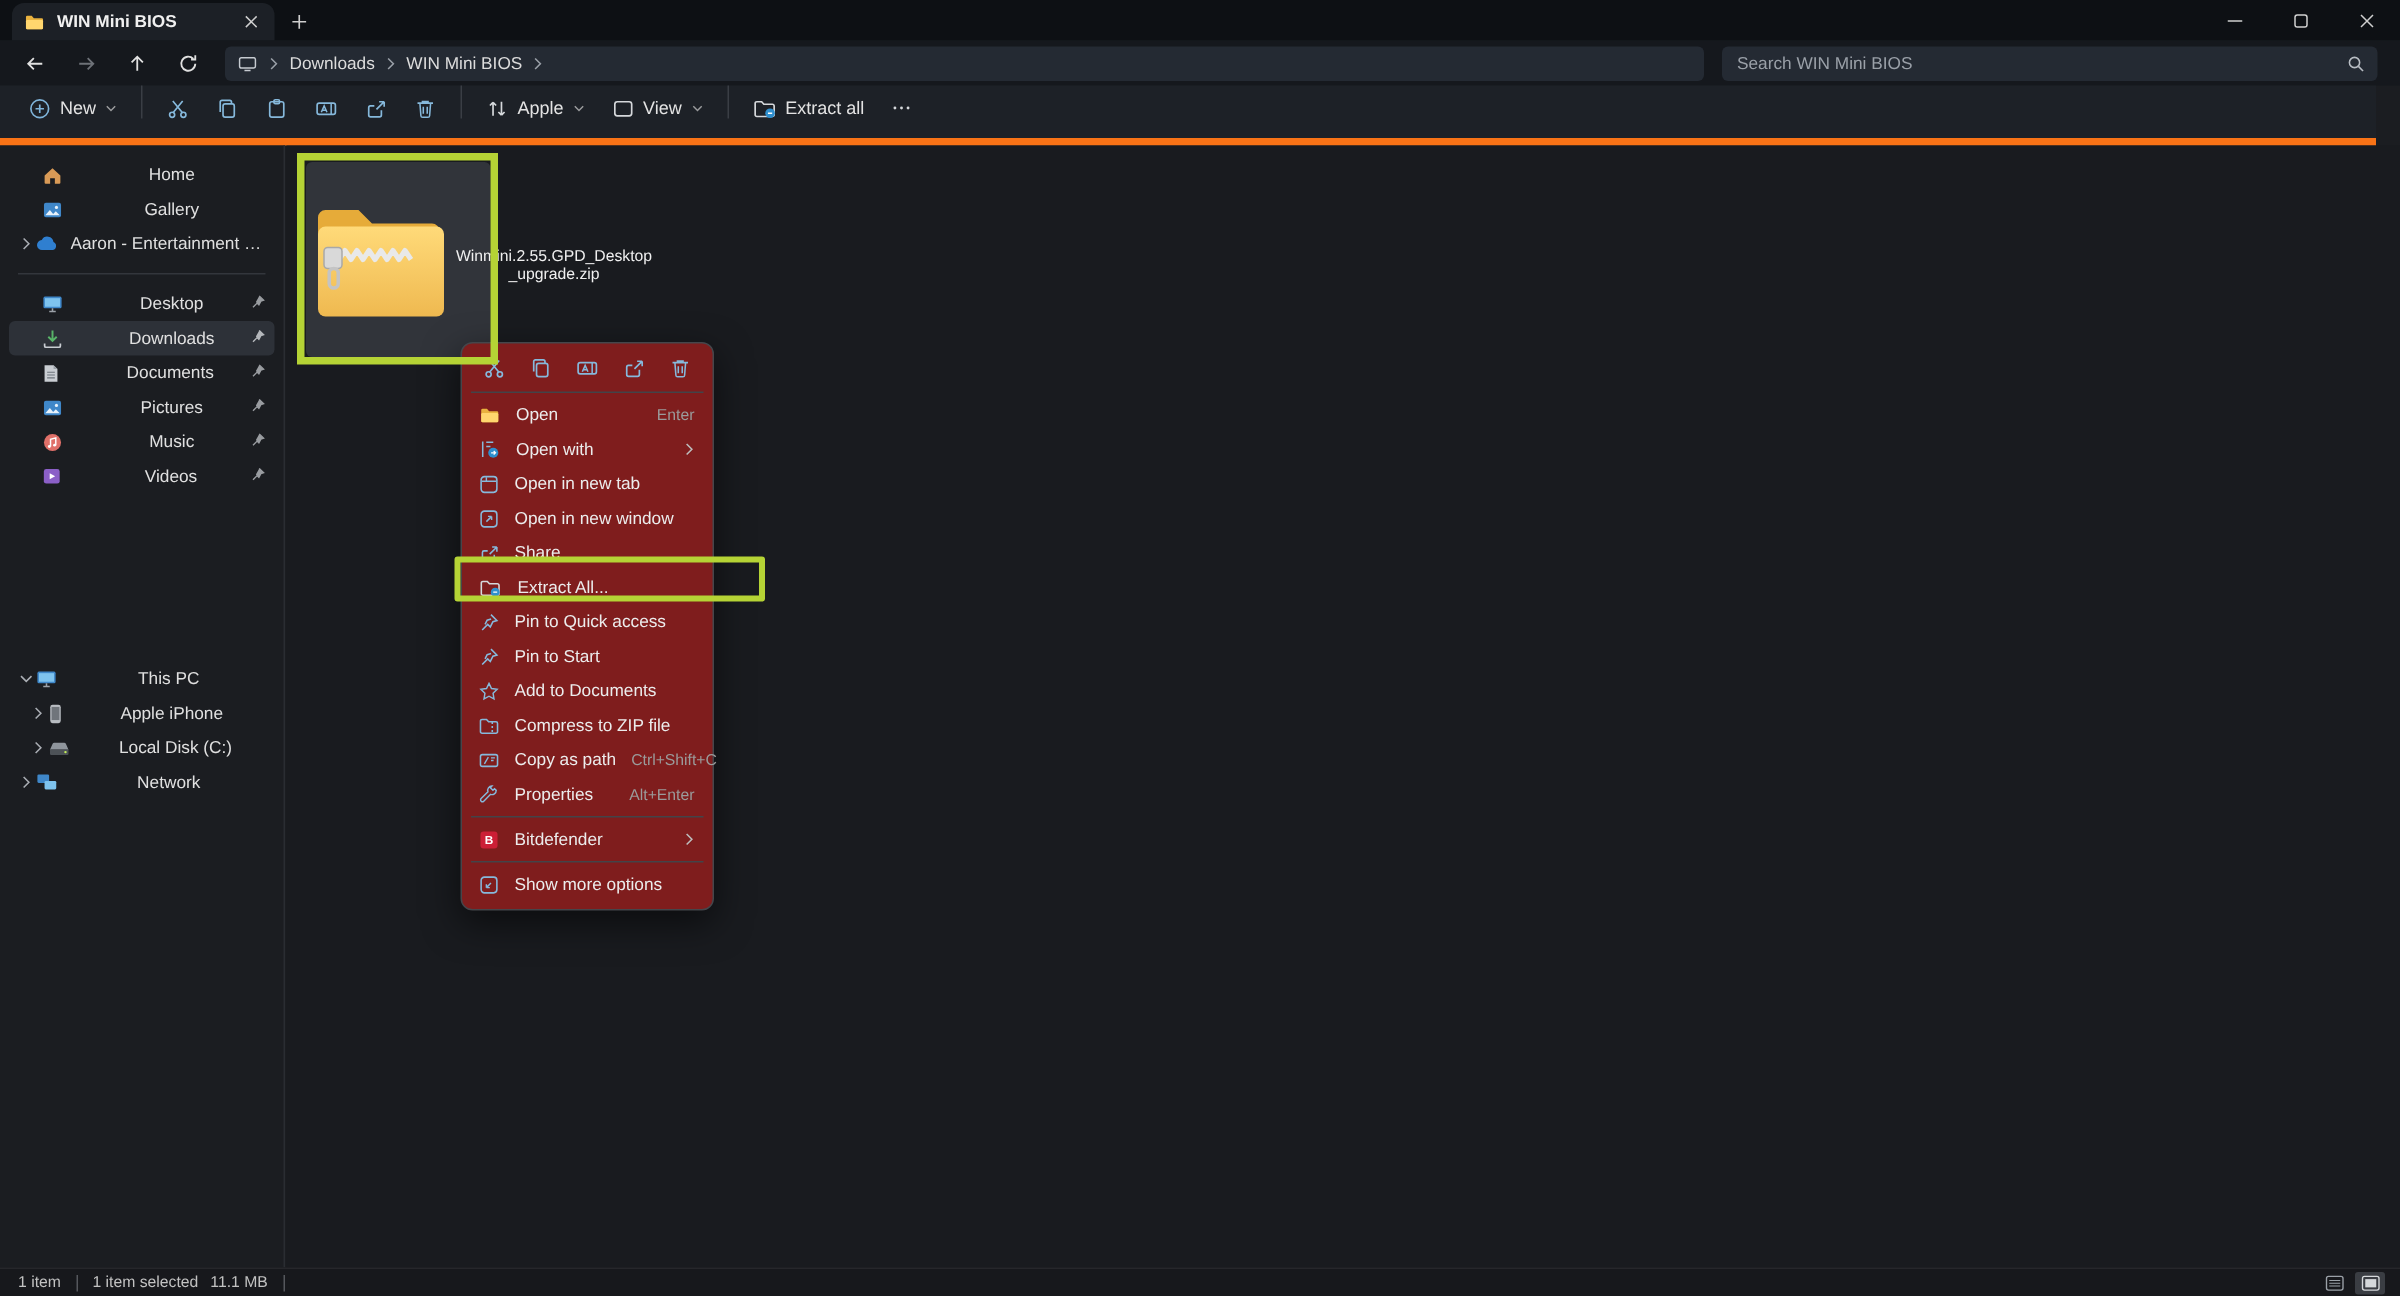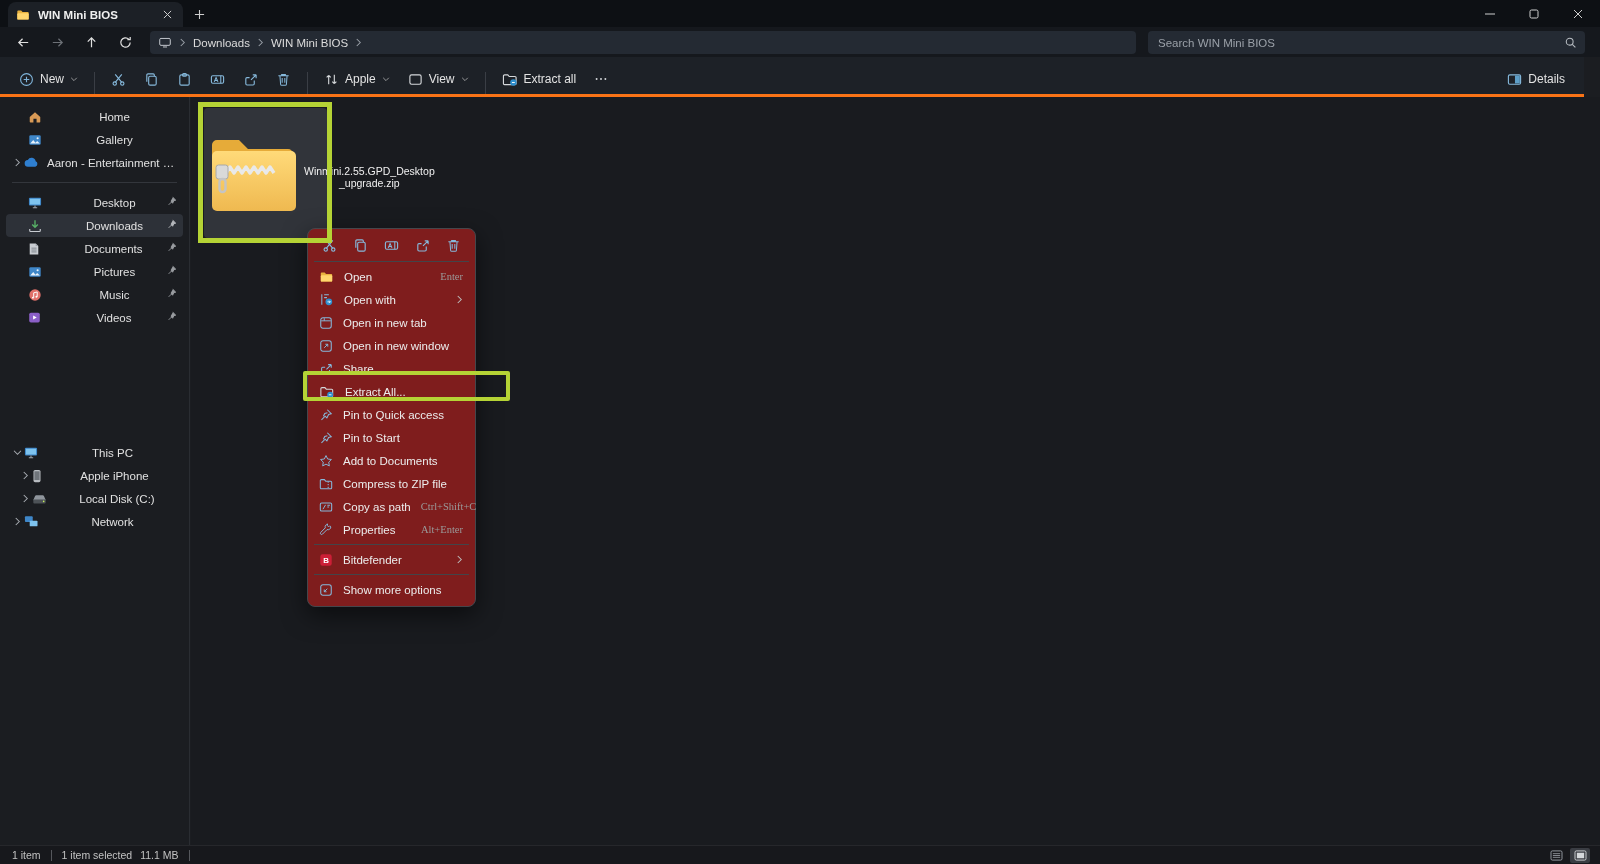--- a/index.html
+++ b/index.html
@@ -19,21 +19,21 @@
   .navbar{position:absolute;left:0;top:27px;width:1600px;height:30px;background:#15181d;display:flex;align-items:center;}
   .navbtn{width:30px;height:26px;display:flex;align-items:center;justify-content:center;border-radius:4px;}
   .navgroup{display:flex;margin-left:8px;gap:4px;}
   .addressbar{position:absolute;left:150px;top:31px;width:986px;height:23px;background:#242a33;border-radius:4px;display:flex;align-items:center;padding:0 8px;gap:7px;font-size:11.5px;color:#dcdcdc;}
   .crumb-sep{color:#9aa0a8;font-size:10px;}
   .searchbox{position:absolute;left:1148px;top:31px;width:437px;height:23px;background:#242a33;border-radius:4px;display:flex;align-items:center;padding:0 8px;}
   .searchbox input{flex:1;background:transparent;border:none;outline:none;color:#dcdcdc;font-size:11.5px;}
   .searchbox input::placeholder{color:#9aa0a8;}
 
   
-  .toolbar{position:absolute;left:0;top:57px;width:1584px;height:40px;background:#1d2127;border-bottom:3px solid #f97316;display:flex;align-items:flex-end;padding:0 10px;}
+  .toolbar{position:absolute;left:0;top:57px;width:1584px;height:40px;background:#1d2127;border-bottom:5px solid #f97316;display:flex;align-items:flex-start;padding:0 10px;}
   .tbtn{height:30px;display:flex;align-items:center;gap:6px;padding:0 9px;border-radius:4px;font-size:12px;color:#e3e3e3;}
   .tsep{width:1px;height:22px;background:#3a3e45;margin:0 7px;}
   .chev{opacity:.75}
   .tb-right{margin-left:auto;margin-top:48px;}
 
   
   .sidebar{position:absolute;left:0;top:97px;width:190px;height:748px;background:#1b1d21;border-right:1px solid #2a2d32;padding-top:8px;}
   .srow{display:flex;align-items:center;height:23px;margin:0 6px;padding:0 4px;border-radius:4px;font-size:11.5px;color:#e0e0e0;position:relative;text-align:center;}
   .srow .lbl{margin-left:8px;white-space:nowrap;overflow:hidden;text-overflow:ellipsis;flex:1;}
   .srow .chevL{width:14px;display:flex;justify-content:center;}
@@ -48,21 +48,21 @@
   .tile{position:absolute;left:204px;top:108px;width:123px;height:130px;background:#31343a;border-radius:4px;display:flex;flex-direction:row;align-items:center;padding-top:6px;}
   .fname{font-size:10.5px;color:#f0f0f0;text-align:center;line-height:12.5px;margin-top:2px;}
 
   
   .cmenu{position:absolute;left:307px;top:228px;width:169px;background:#7f1d1d;border:1px solid #45464b;border-radius:8px;box-shadow:0 8px 24px rgba(0,0,0,.55);padding:4px 4px 5px 4px;z-index:40;}
   .ciconrow{height:25px;display:flex;align-items:center;justify-content:flex-start;gap:9px;padding:0 6px;}
   .cico{width:24px;height:22px;display:flex;align-items:center;justify-content:center;border-radius:4px;}
   .cdivider{height:1px;background:#434449;margin:3px 2px;}
   .citem{height:23px;display:flex;align-items:center;padding:0 8px 0 7px;border-radius:4px;font-size:11.5px;color:#ececec;gap:10px;}
   .citem .clbl{flex:1;white-space:nowrap;}
-  .citem .csc{font-size:10.5px;color:#9b9b9b;font-family:Liberation Serif, serif;}
+  .citem .csc{font-size:10.5px;color:#9b9b9b;}
   .citem .csub{color:#bdbdbd;}
 
   
   .hl-file{position:absolute;left:198px;top:102px;width:134px;height:141px;border:5px solid #b5d335;z-index:60;pointer-events:none;}
   .hl-extract{position:absolute;left:303px;top:371px;width:207px;height:30px;border:4px solid #b5d335;border-radius:2px;z-index:60;pointer-events:none;}
 
   
   .statusbar{position:absolute;left:0;top:845px;width:1600px;height:19px;background:#17181c;border-top:1px solid #26272b;display:flex;align-items:center;font-size:10.5px;color:#c2c2c2;padding:0 10px;}
   .st{padding:0 8px;}
   .stsep{width:1px;height:11px;background:#55575c;margin:0 2px;}

